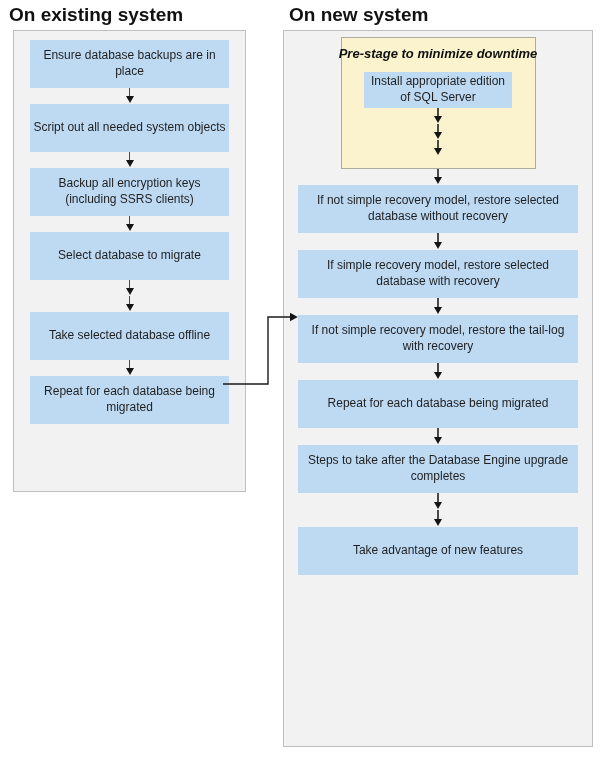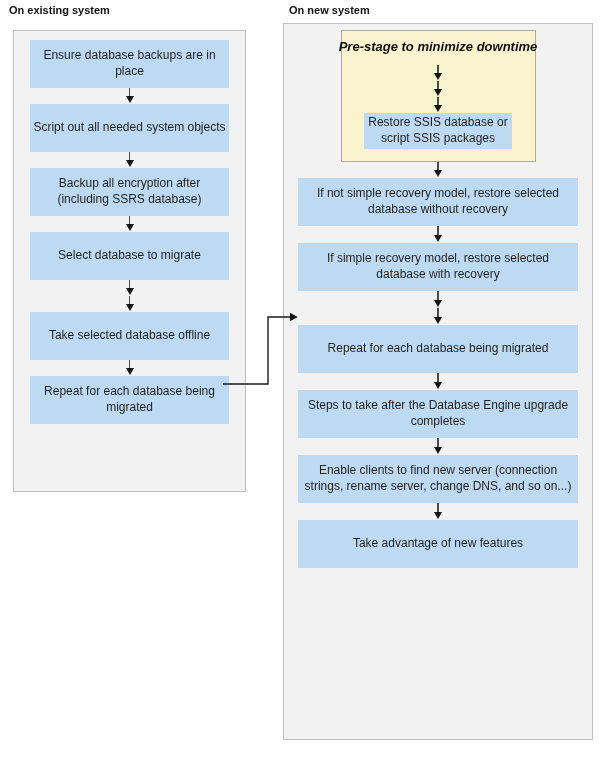--- a/index.html
+++ b/index.html
@@ -11,32 +11,32 @@
     --connector: #1A1A1A;
     --text: #1F1F1F;
   }
   * { margin:0; padding:0; box-sizing:border-box; }
   html,body { background:#ffffff; }
   body {
     width:600px; height:759px; position:relative; overflow:hidden;
     font-family:"Liberation Sans", sans-serif; color:var(--text);
   }
   .col-title {
-    position:absolute; top:4px; font-size:11px; font-weight:bold; color:#111;
+    position:absolute; top:4px; font-size:19px; font-weight:bold; color:#111;
     white-space:nowrap;
   }
   #title-left { left:9px; }
   #title-right { left:289px; }
   .panel {
     position:absolute; background:var(--panel-fill);
     border:1px solid var(--panel-border);
     display:flex; flex-direction:column; align-items:center;
   }
   #left-panel  { left:13px;   top:30px; width:233px; height:462px; padding-top:9px; }
-  #right-panel { left:283px; top:23px; width:310px; height:717px; padding-top:6px; }
+  #right-panel { left:283px; top:30px; width:310px; height:717px; padding-top:6px; }
   .node {
     background:var(--node-fill); color:var(--text);
     display:flex; align-items:center; justify-content:center;
     text-align:center; font-size:12px; line-height:1.3; flex:none;
   }
   .left-node  { width:199px; height:48px; padding:2px 2px; }
   .right-node { width:280px; height:48px; padding:2px 4px; }
   .prestage-node { width:148px; height:36px; padding:2px 3px; }
   .prestage {
     width:195px; flex:none; background:var(--prestage-fill);
@@ -72,49 +72,49 @@
 <body>
 
 <div class="col-title" id="title-left">On existing system</div>
 <div class="col-title" id="title-right">On new system</div>
 
 <div class="panel" id="left-panel">
   <div class="node left-node">Ensure database backups are in place</div>
   <div class="arrow h16"></div>
   <div class="node left-node">Script out all needed system objects</div>
   <div class="arrow h16"></div>
-  <div class="node left-node">Backup all encryption after (including SSRS database)</div>
+  <div class="node left-node">Backup all encryption keys (including SSRS clients)</div>
   <div class="arrow h16"></div>
   <div class="node left-node">Select database to migrate</div>
   <div class="arrow h16"></div>
   <div class="arrow h16"></div>
   <div class="node left-node">Take selected database offline</div>
   <div class="arrow h16"></div>
   <div class="node left-node">Repeat for each database being migrated</div>
 </div>
 
 <div class="panel" id="right-panel">
   <div class="prestage">
     <div class="prestage-title">Pre-stage to minimize downtime</div>
+    <div class="node prestage-node">Install appropriate edition of SQL Server</div>
     <div class="arrow h16"></div>
     <div class="arrow h16"></div>
     <div class="arrow h16"></div>
-    <div class="node prestage-node">Restore SSIS database or script SSIS packages</div>
   </div>
   <div class="arrow h16"></div>
   <div class="node right-node">If not simple recovery model, restore selected database without recovery</div>
   <div class="arrow h17"></div>
   <div class="node right-node">If simple recovery model, restore selected database with recovery</div>
   <div class="arrow h17"></div>
+  <div class="node right-node">If not simple recovery model, restore the tail-log with recovery</div>
   <div class="arrow h17"></div>
   <div class="node right-node">Repeat for each database being migrated</div>
   <div class="arrow h17"></div>
   <div class="node right-node">Steps to take after the Database Engine upgrade completes</div>
   <div class="arrow h17"></div>
-  <div class="node right-node">Enable clients to find new server (connection strings, rename server, change DNS, and so on...)</div>
   <div class="arrow h17"></div>
   <div class="node right-node">Take advantage of new features</div>
 </div>
 
 <svg id="connector-svg" viewBox="0 0 600 759" xmlns="http://www.w3.org/2000/svg">
   <path d="M 223 384 L 268 384 L 268 317 L 290.5 317" fill="none" stroke="#1A1A1A" stroke-width="1.4"></path>
   <polygon points="290,312.8 297.8,317 290,321.2" fill="#141414"></polygon>
 </svg>
 
 </body></html>

